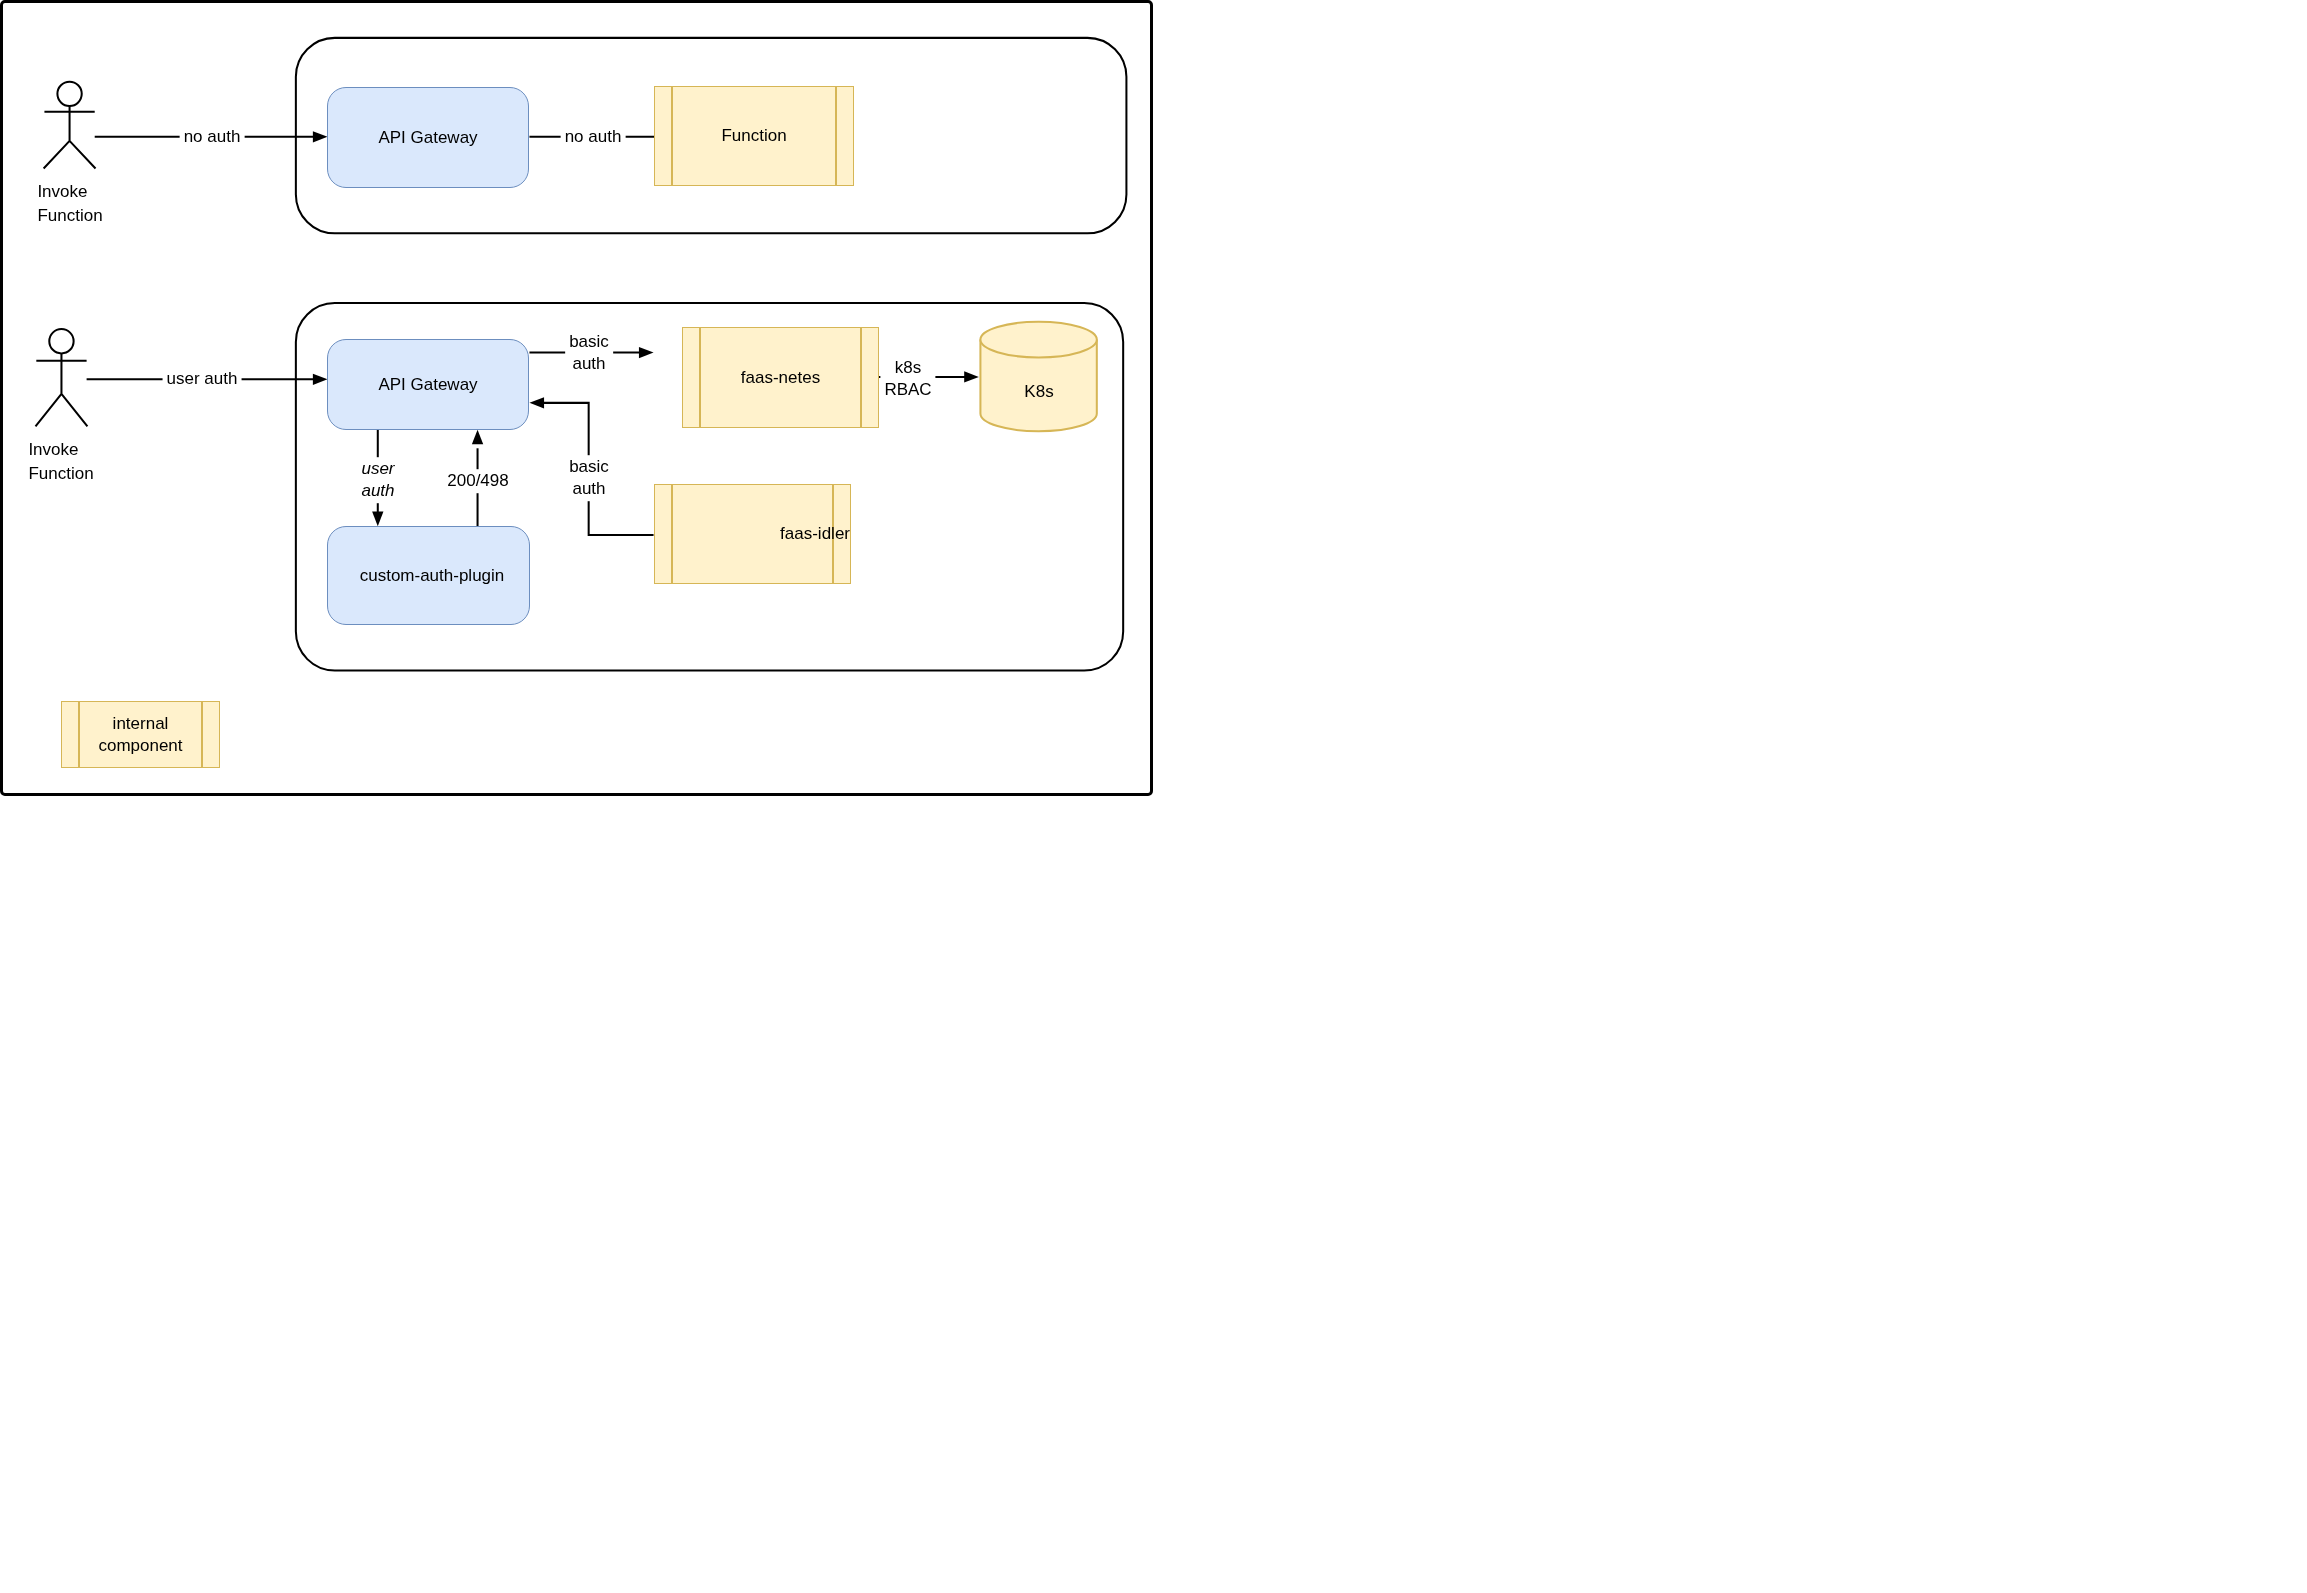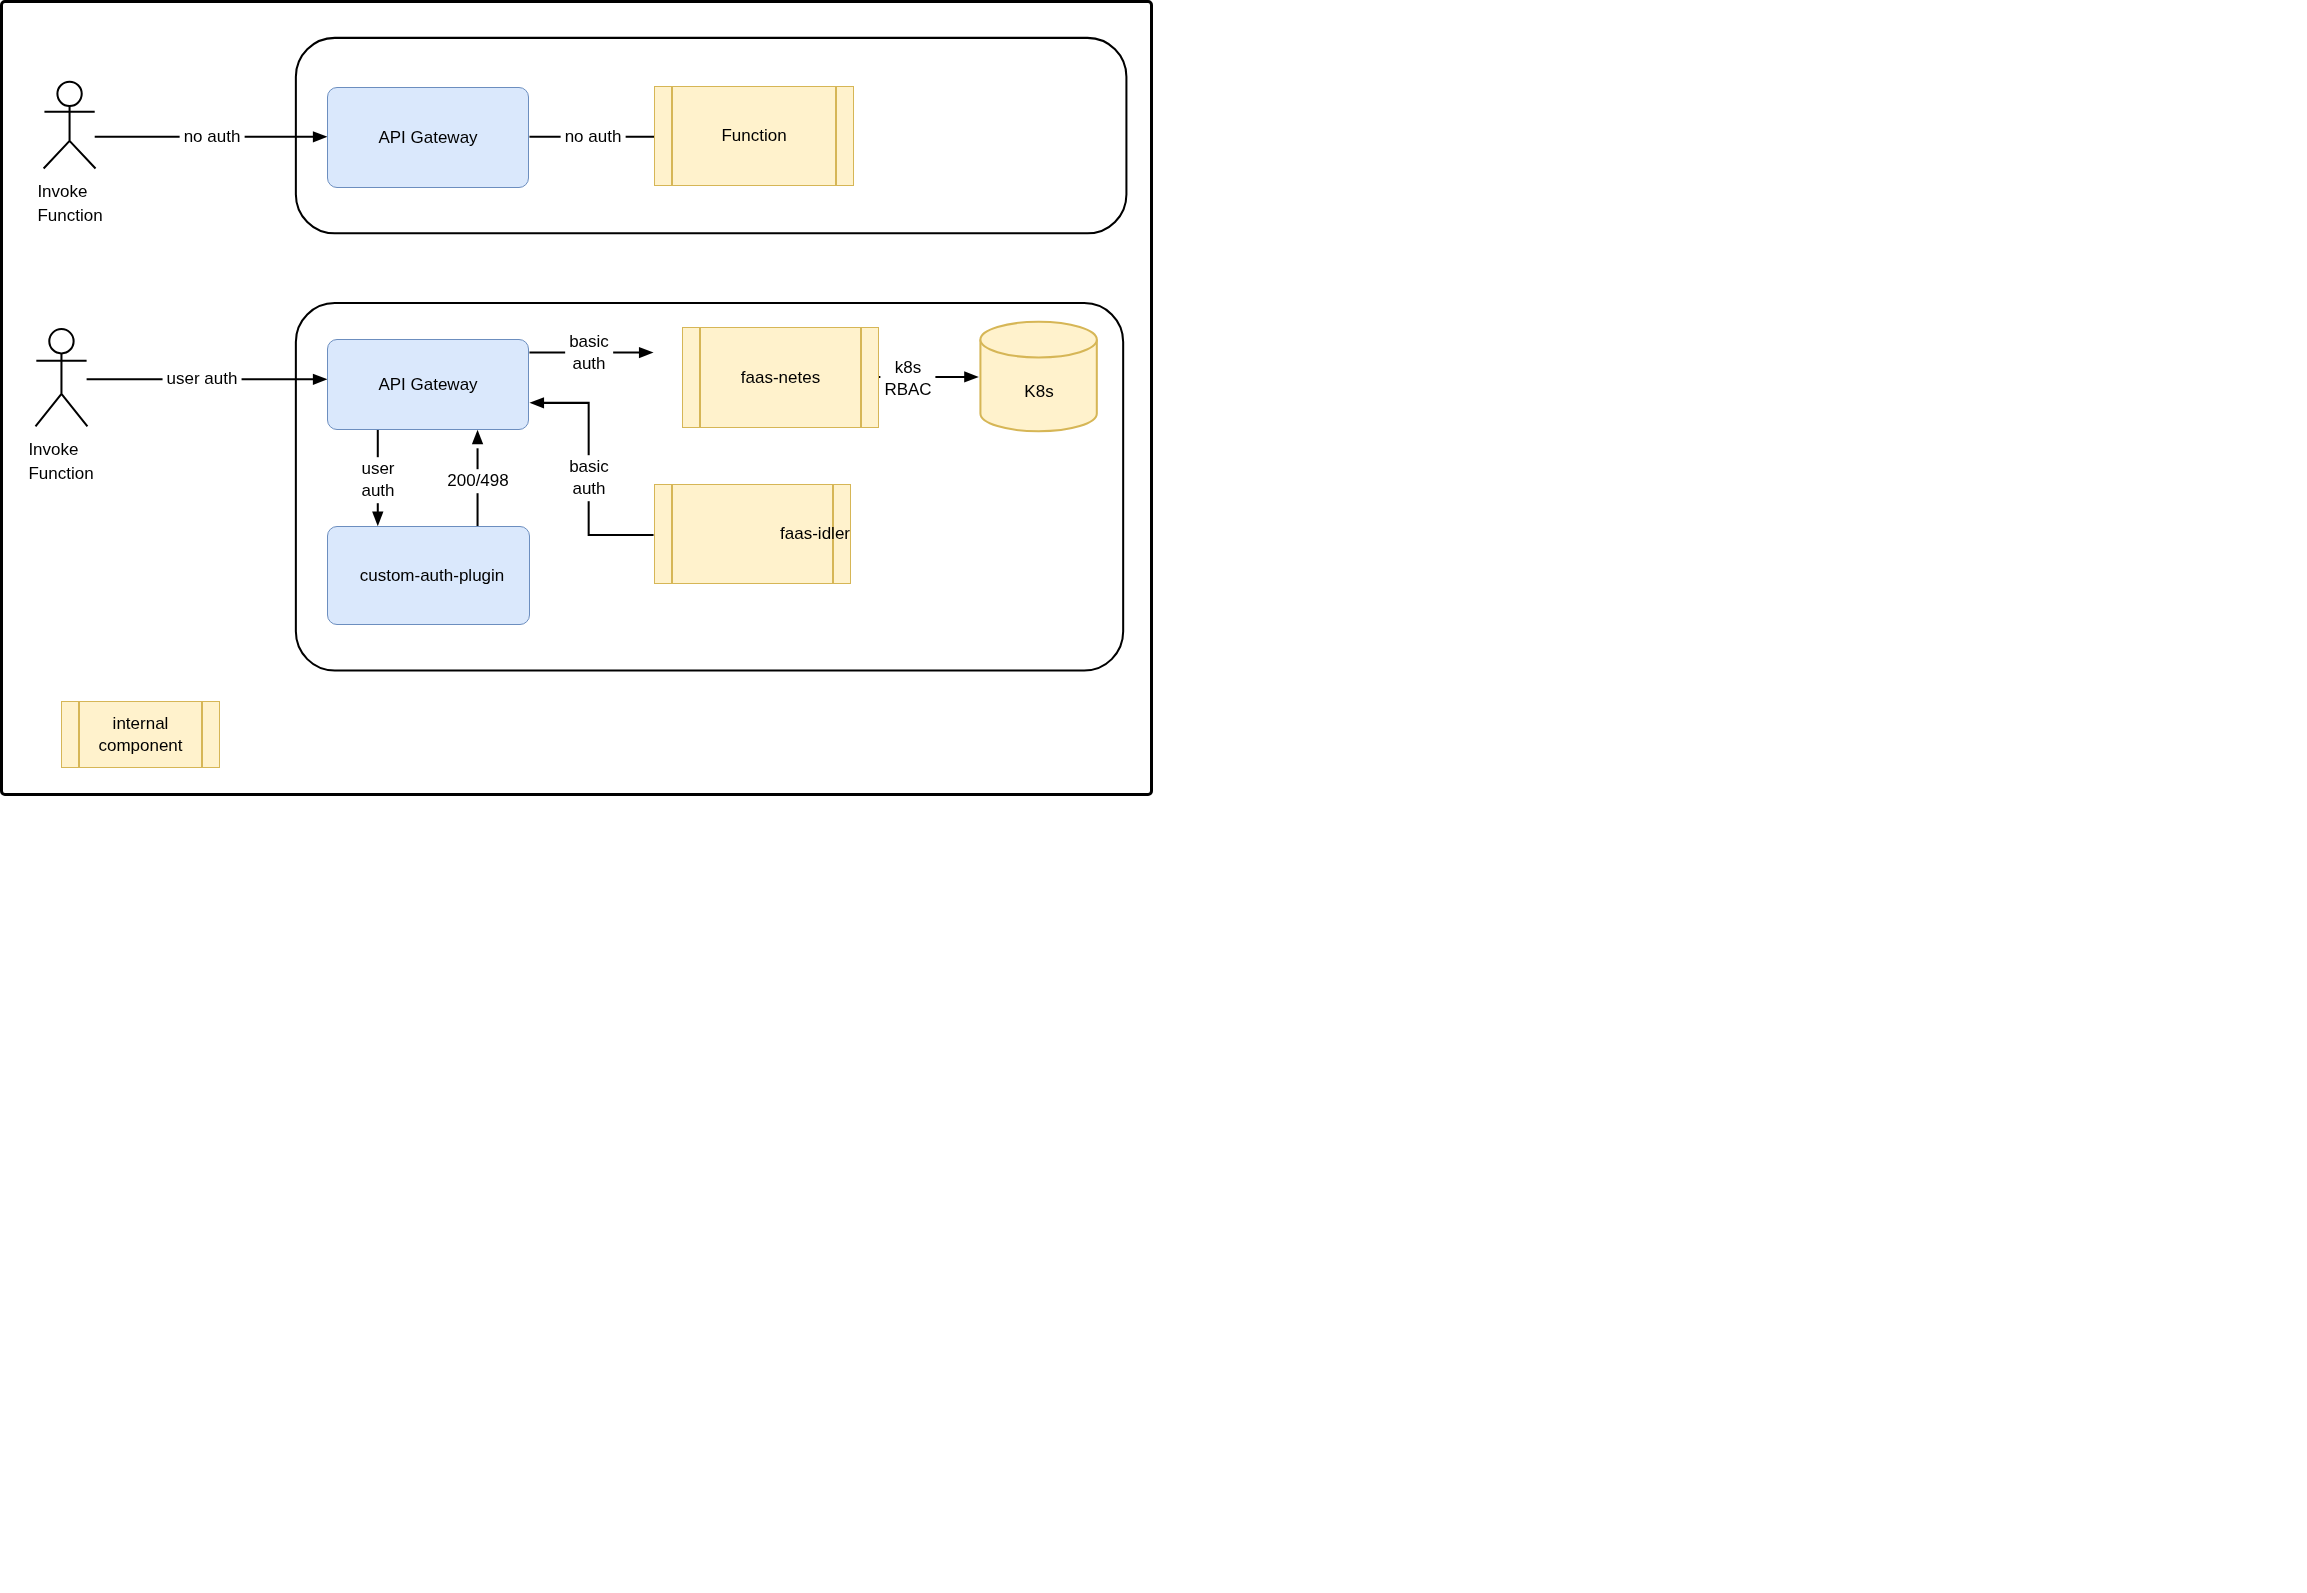--- a/index.html
+++ b/index.html
@@ -7,21 +7,21 @@
   .canvas{
     position:relative;
     width:1147px;height:790px;
     border:3.2px solid #000;border-radius:4.9px;
     background:#fff;overflow:hidden;
     font-family:"Liberation Sans", sans-serif;
     color:#000;
   }
   svg.layer{position:absolute;left:0;top:0;width:100%;height:100%;}
   .bluebox{
-    position:absolute;background:#dae8fc;border:1.6px solid #6c8ebf;border-radius:10px;
+    position:absolute;background:#dae8fc;border:1.6px solid #6c8ebf;border-radius:19px;
     display:flex;align-items:center;justify-content:center;
     font-size:17px;box-sizing:border-box;
   }
   .component{
     position:absolute;background:#fff2cc;border:1.6px solid #d6b656;
     display:flex;align-items:center;justify-content:center;
     font-size:17px;box-sizing:border-box;
   }
   .comp-line{position:absolute;top:0;bottom:0;width:1.6px;background:#d6b656;}
   .comp-line-l{left:16px;}
@@ -164,21 +164,21 @@
   <span class="edge-label" style="left:586px;top:350px;">
     <span>basic</span><br>
     <span>auth</span>
   </span>
 
   <span class="edge-label" style="left:905px;top:376px;">
     <span>k8s</span><br>
     <span>RBAC</span>
   </span>
 
-  <span class="edge-label" style="left:375px;top:477px;">
+  <span class="edge-label" style="left:375px;top:477px;font-style:italic;">
     <span>user</span><br>
     <span>auth</span>
   </span>
 
   <span class="edge-label" style="left:475px;top:478px;">200/498</span>
 
   <span class="edge-label" style="left:586px;top:475px;">
     <span>basic</span><br>
     <span>auth</span>
   </span>

